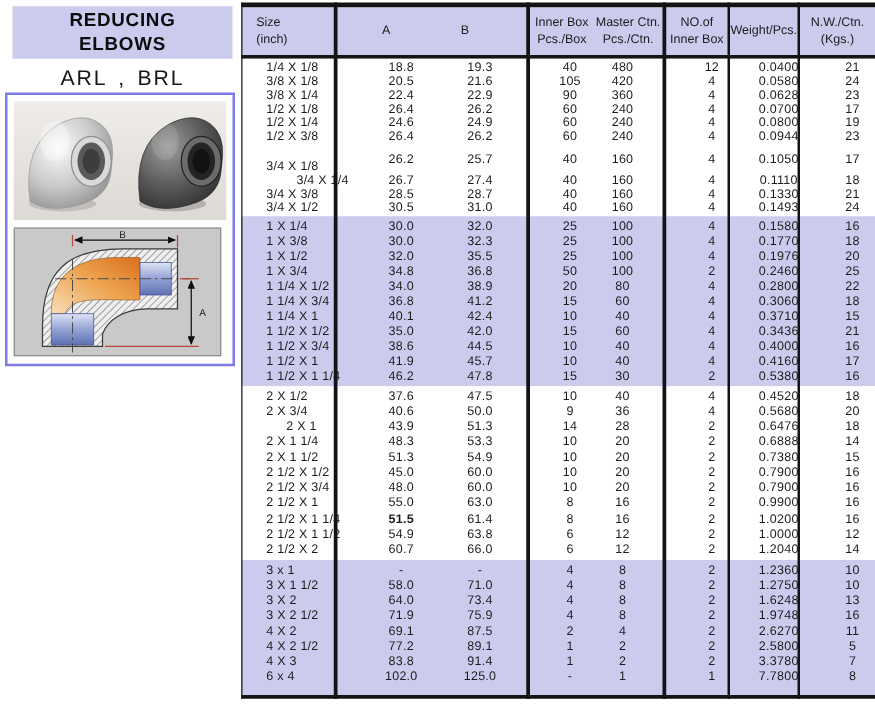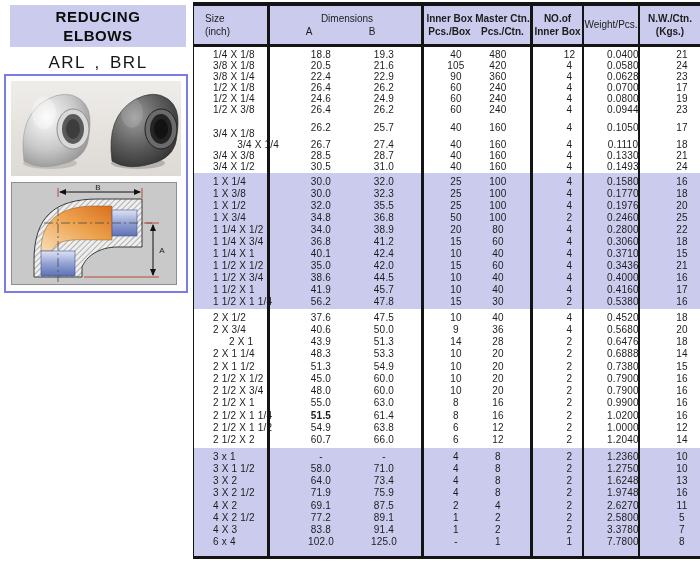--- a/index.html
+++ b/index.html
@@ -30,21 +30,21 @@
   .table{position:absolute;left:193px;top:2px;width:507px;height:557px;}
   .tgrid{display:grid;grid-template-columns:74px 3px 78px 48px 25px 3px 40px 44px 22px 3px 49px 2px 54px 2px 60px;}
   .top-border{position:absolute;left:0;top:0;width:507px;height:4px;background:var(--line_black);}
   .thead{position:absolute;left:0;top:4px;width:507px;height:38px;background:var(--lavender);
     font-size:10px;line-height:1.32;align-items:center;}
   .hcell{text-align:center;}
   .hcell.size{text-align:left;padding-left:12px;}
   .hgroup-dims{display:grid;grid-template-columns:78px 48px 28px;text-align:center;}
   .hgroup-dims .span-all{grid-column:1 / span 3;}
   .hgroup-boxes{display:flex;}
-  .hstack{display:flex;flex-direction:column;text-align:center;font-weight:bold;}
+  .hstack{display:flex;flex-direction:column;text-align:center;}
   .hgroup-boxes .hstack{flex:0 0 48%;}
   .hgroup-boxes .hstack + .hstack{flex:0 0 52%;}
   .head-sep{position:absolute;left:0;top:42px;width:507px;height:3px;background:var(--line_black);}
   .tbody{position:absolute;left:0;top:45px;width:507px;height:509px;}
   .tsection{display:flex;flex-direction:column;box-sizing:border-box;padding:2px 12px;}
   .sec-0{height:126px;background:#fff;}
   .sec-1{height:136px;background:var(--lavender);}
   .sec-2{height:139px;background:#fff;}
   .sec-3{height:108px;background:var(--lavender);padding-bottom:8px;}
   .trow{flex:1;align-items:center;}
@@ -162,21 +162,20 @@
 
   <div class="table">
     <div class="top-border"></div>
 
     <div class="thead tgrid">
       <div class="hcell size" style="grid-column:1">
         <div>Size</div>
         <div>(inch)</div>
       </div>
       <div class="hgroup-dims" style="grid-column:3 / span 3">
-        <div class="span-all">Dimensions</div>
         <div>A</div>
         <div>B</div>
       </div>
       <div class="hgroup-boxes" style="grid-column:7 / span 3">
         <div class="hstack">
           <div>Inner Box</div>
           <div>Pcs./Box</div>
         </div>
         <div class="hstack">
           <div>Master Ctn.</div>
@@ -395,21 +394,21 @@
             <span class="tcell" style="grid-column: 3;">41.9</span>
             <span class="tcell" style="grid-column: 4;">45.7</span>
             <span class="tcell" style="grid-column: 7;">10</span>
             <span class="tcell" style="grid-column: 8;">40</span>
             <span class="tcell" style="grid-column: 11;">4</span>
             <span class="tcell" style="grid-column: 13;">0.4160</span>
             <span class="tcell" style="grid-column: 15;">17</span>
           </div>
           <div class="trow tgrid">
             <span class="tcell left" style="grid-column: 1;">1 1/2 X 1 1/4</span>
-            <span class="tcell" style="grid-column: 3;">56.2</span>
+            <span class="tcell" style="grid-column: 3;">46.2</span>
             <span class="tcell" style="grid-column: 4;">47.8</span>
             <span class="tcell" style="grid-column: 7;">15</span>
             <span class="tcell" style="grid-column: 8;">30</span>
             <span class="tcell" style="grid-column: 11;">2</span>
             <span class="tcell" style="grid-column: 13;">0.5380</span>
             <span class="tcell" style="grid-column: 15;">16</span>
           </div>
         </div>
       <div class="tsection sec-2">
           <div class="trow tgrid">

